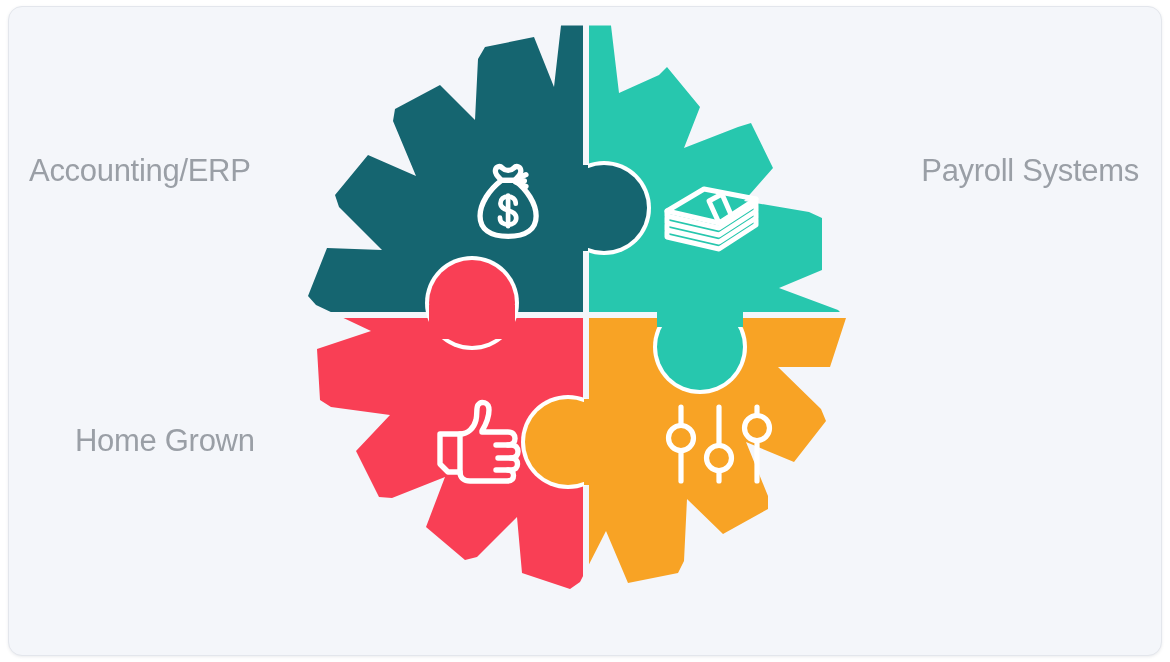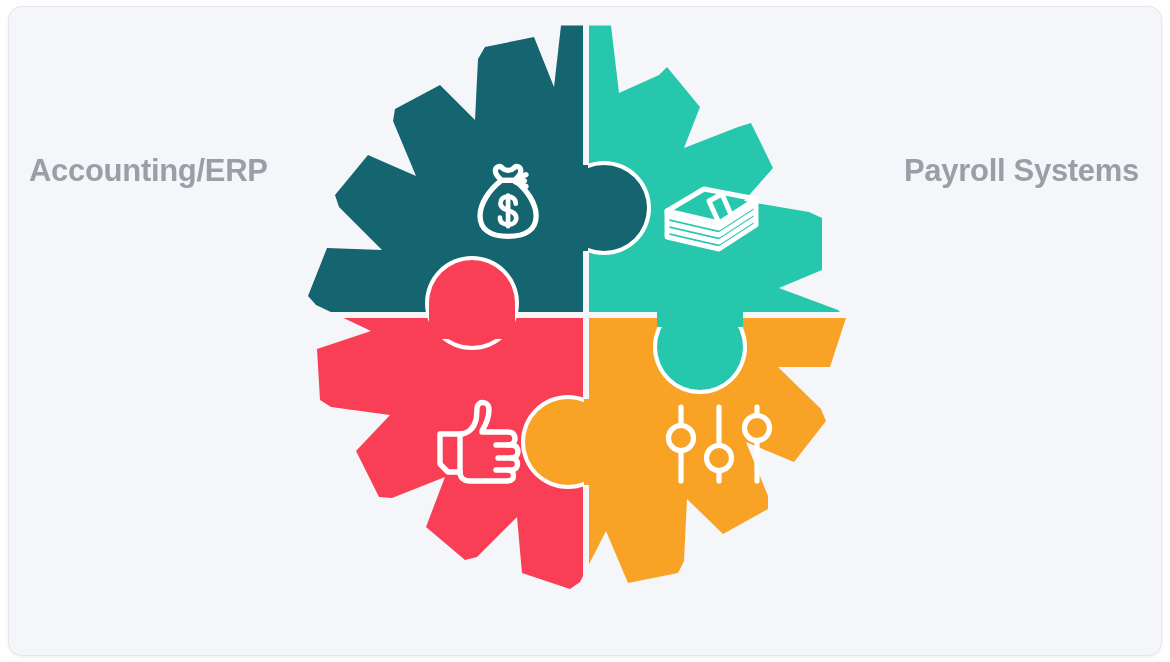--- a/index.html
+++ b/index.html
@@ -32,21 +32,21 @@
     border: 1px solid #e3e6ec;
     border-radius: 14px;
     box-shadow: 0 1px 3px rgba(60,70,90,0.10);
     overflow: hidden;
   }
 
   
   .label {
     position: absolute;
     color: #9a9fa6;
-    font-weight: bold;
+    font-weight: normal;
     font-size: 31px;
     letter-spacing: -0.3px;
     line-height: 1;
     white-space: nowrap;
     font-family: "Liberation Sans", sans-serif;
   }
   .label-accounting { left: 20px;  top: 148px; }
   .label-payroll    { right: 22px; top: 148px; text-align: right; }
   .label-home       { left: 66px;  top: 418px; }
   .label-bi         { right: 78px; top: 418px; text-align: right; }
@@ -64,20 +64,21 @@
 </head>
 <body>
 
 <div id="canvas">
   <div class="card">
 
     <div class="label label-accounting">Accounting/ERP</div>
 
     <div class="label label-payroll">Payroll Systems</div>
 
+    <div class="label label-home">Home Grown</div>
 
 
     <div class="gear-wrap">
       <svg class="gear-svg" viewBox="0 0 600 600" xmlns="http://www.w3.org/2000/svg">
         <defs>
 
           <path id="gearPath" d="
             M 300 300
             m 0 -290
             L 333 -282

